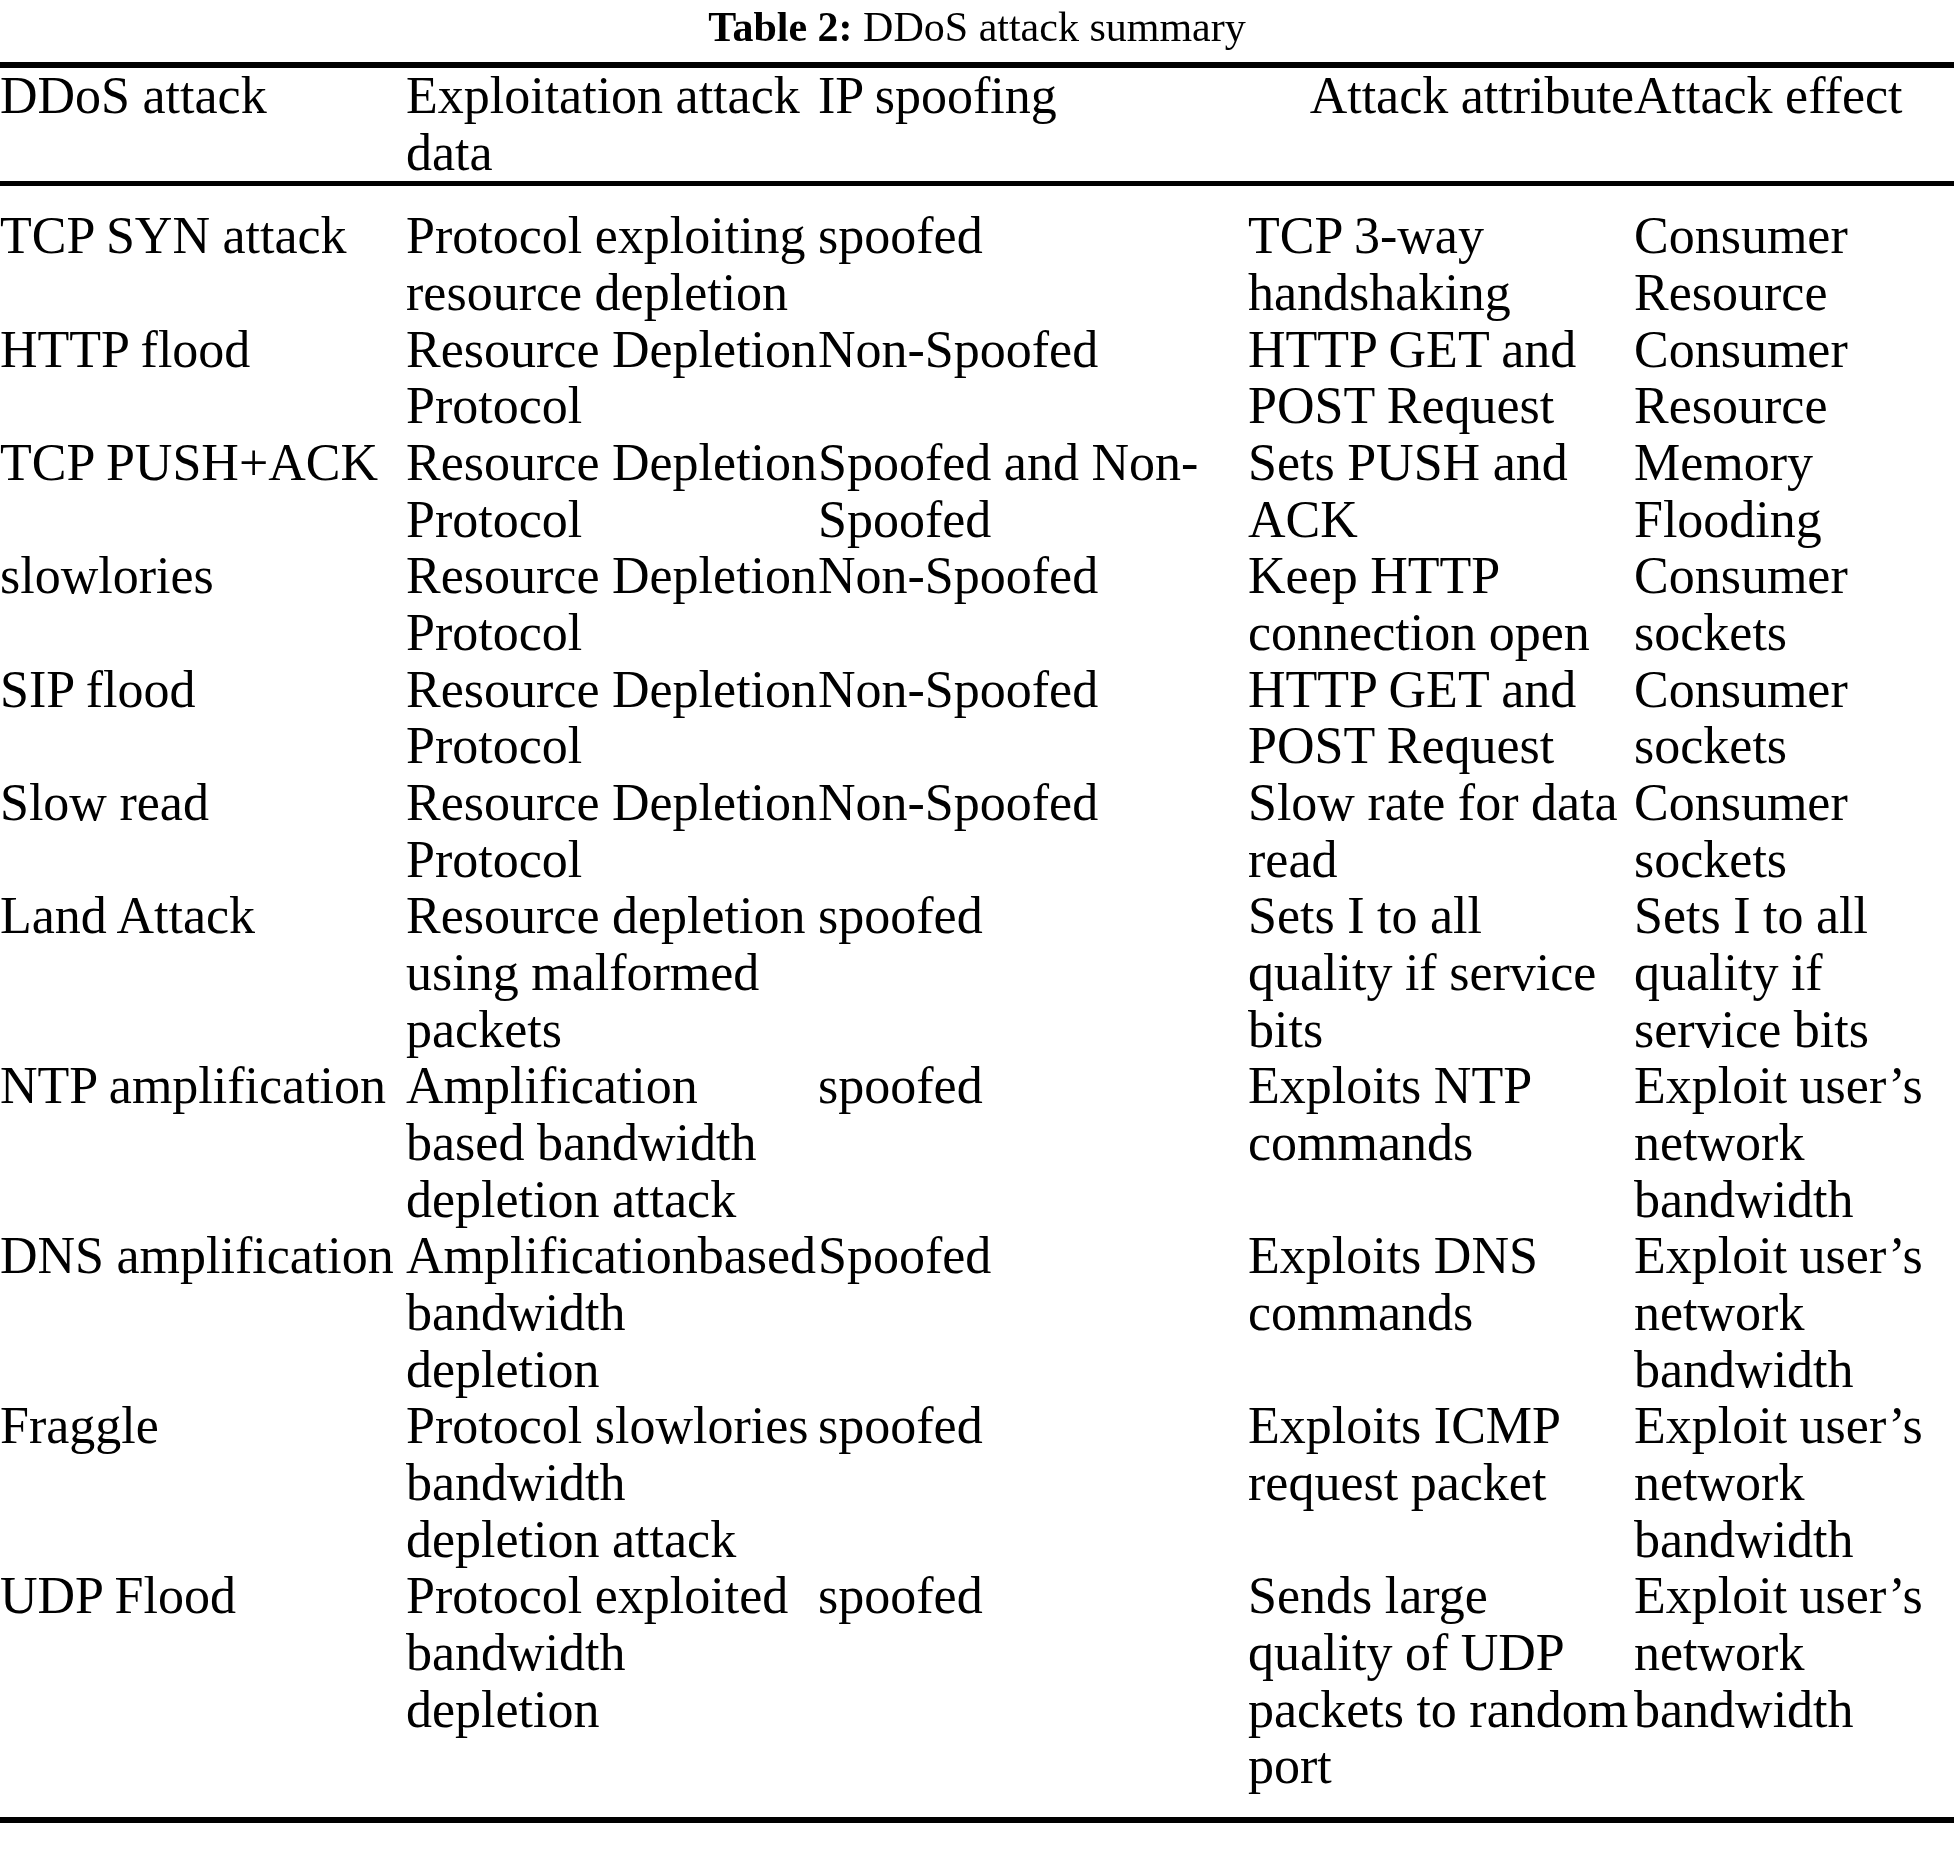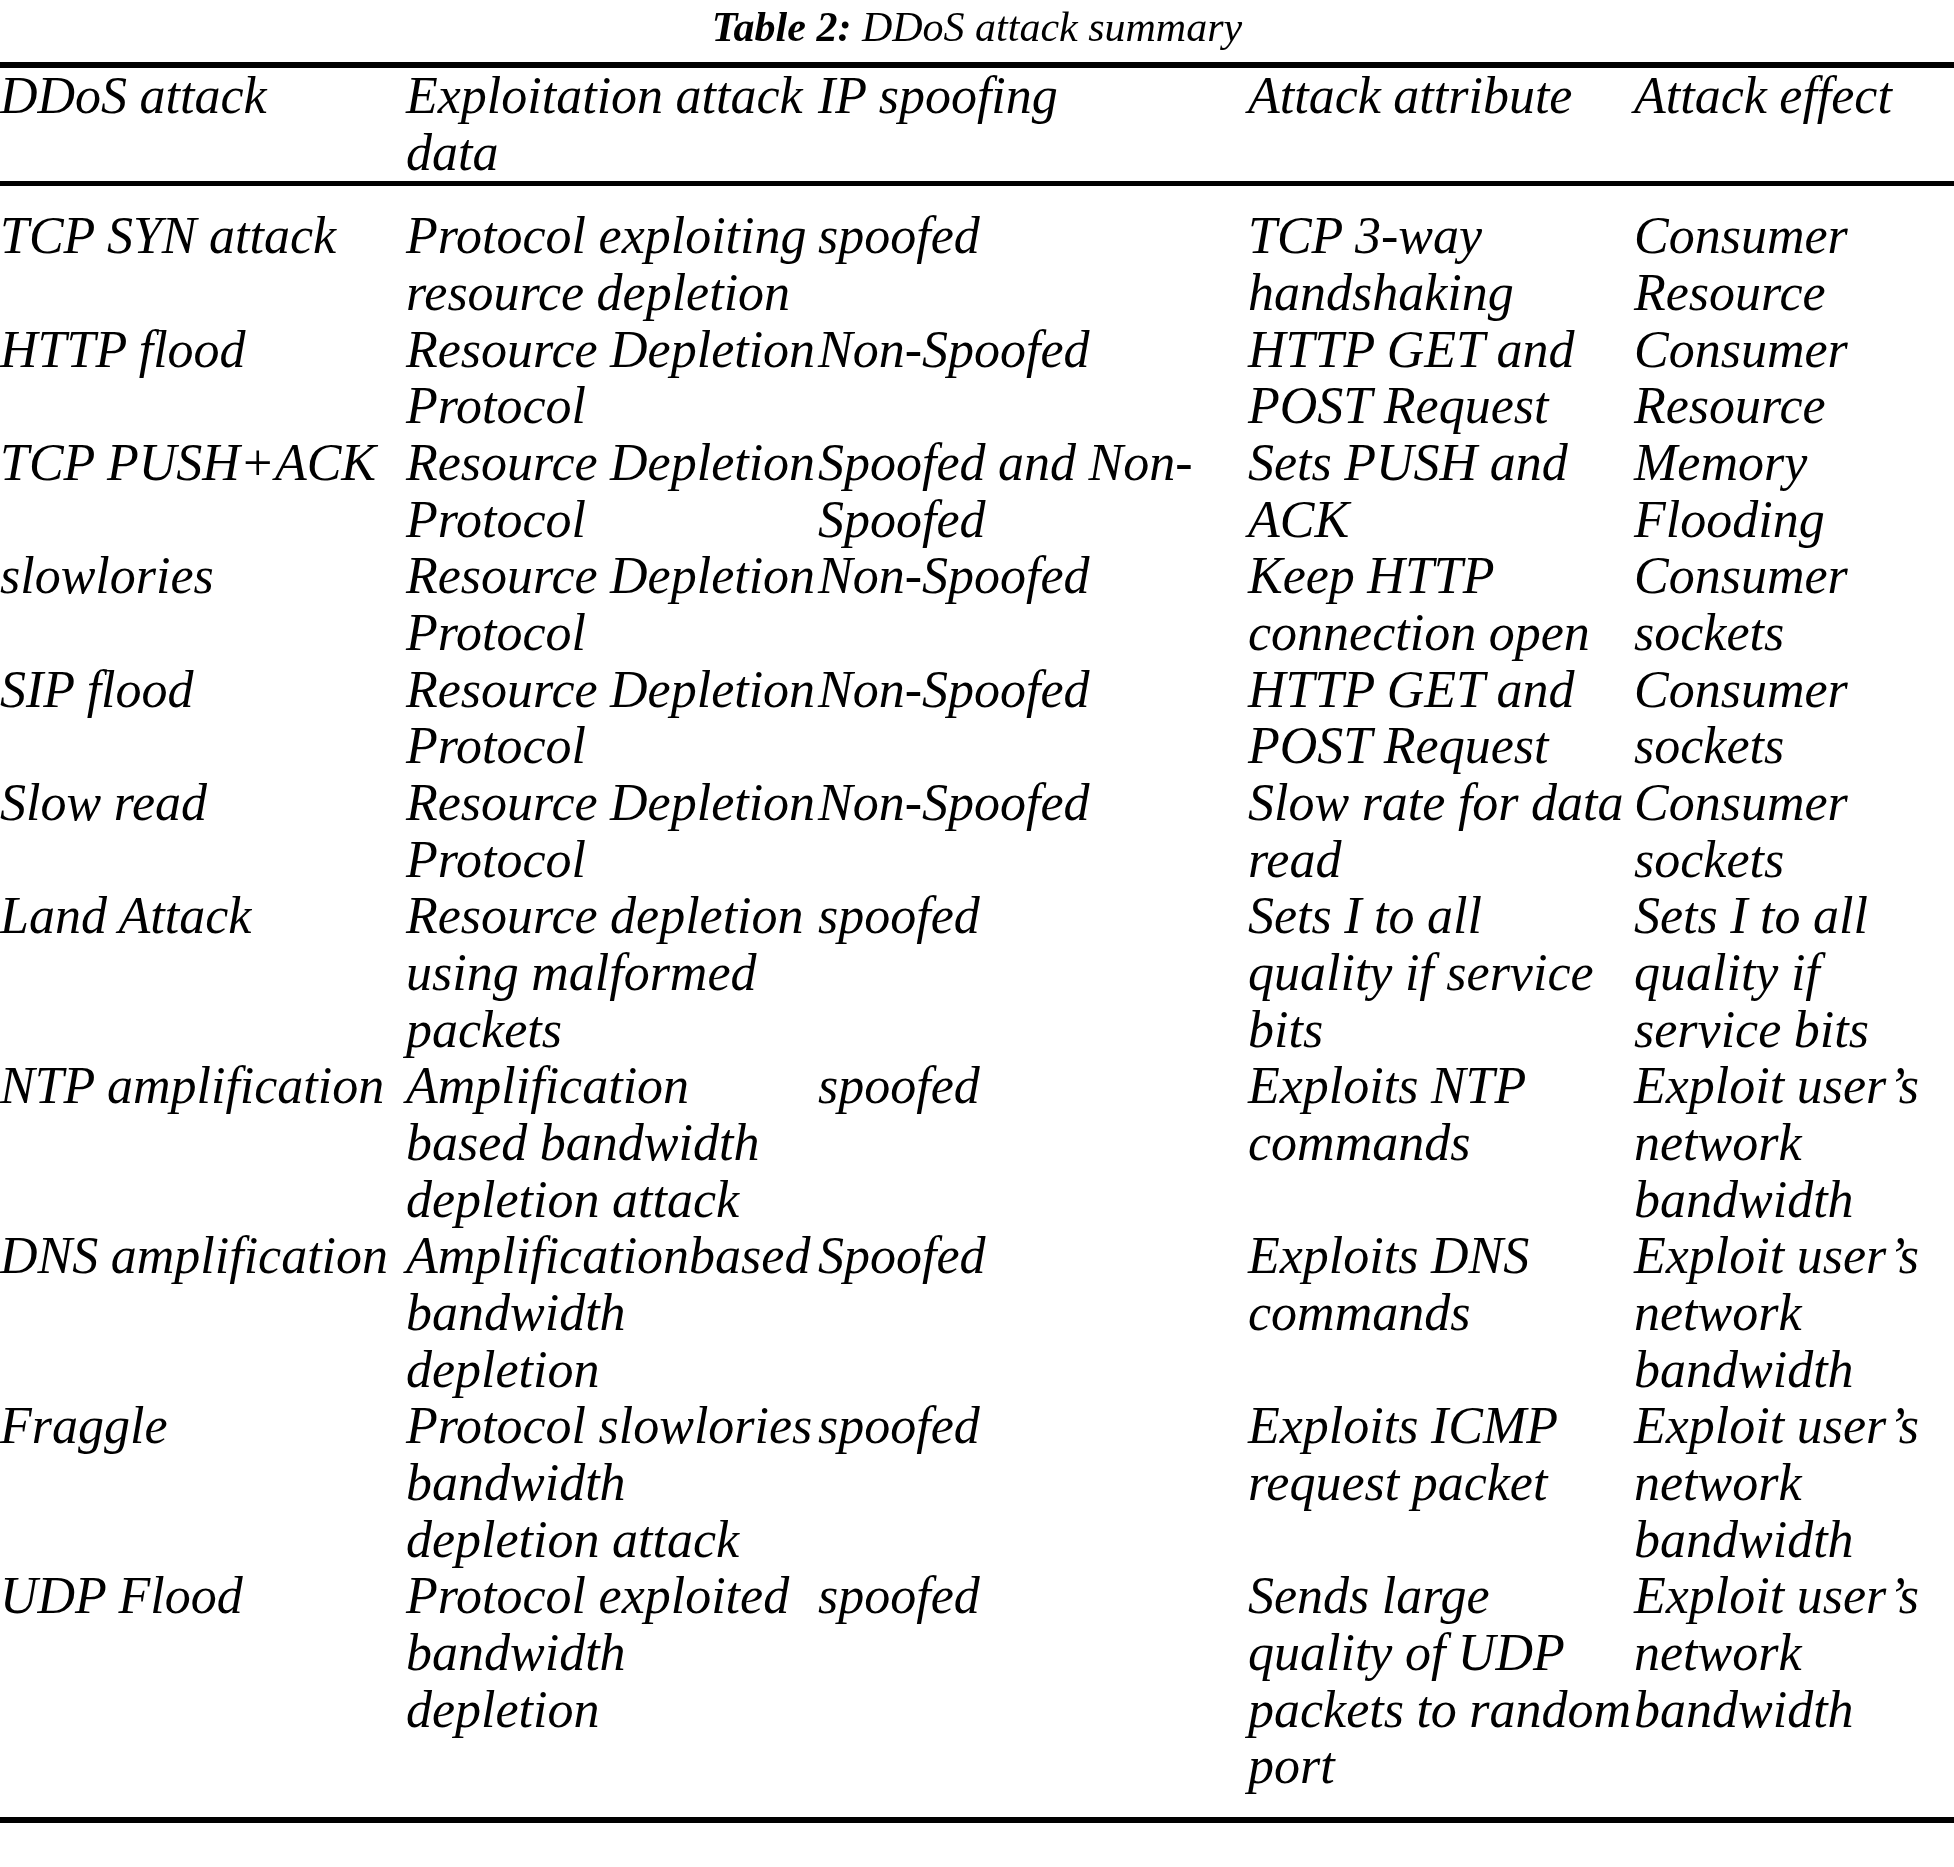--- a/index.html
+++ b/index.html
@@ -12,21 +12,20 @@
     height: 1867px;
     font-family: "Liberation Serif", "DejaVu Serif", serif;
     color: #000000;
     overflow: hidden;
   }
   .page {
     position: relative;
     width: 1954px;
     height: 1867px;
     box-sizing: border-box;
-    font-style: italic;
   }
 
   
   .caption {
     text-align: center;
     font-size: 42px;
     line-height: 1.0;
     padding-top: 6px;
     padding-bottom: 14px;
     white-space: nowrap;
@@ -74,21 +73,21 @@
   col.c3 { width: 416px; }
   col.c4 { width: 400px; }
   col.c5 { width: 320px; }
 
   
   .head-row th {
     padding-top: 16px;
     padding-bottom: 18px;
     padding-right: 14px;
   }
-  .head-row th.h4 { padding-left: 14px; }
+  .head-row th.h4 { padding-left: 14px; text-align: right; }
 
   
   tbody td {
     padding-top: 9px;
     padding-bottom: 0px;
     padding-right: 14px;
   }
   tbody td.b4 { padding-left: 14px; }
 
   .spacer-head { height: 22px; }

